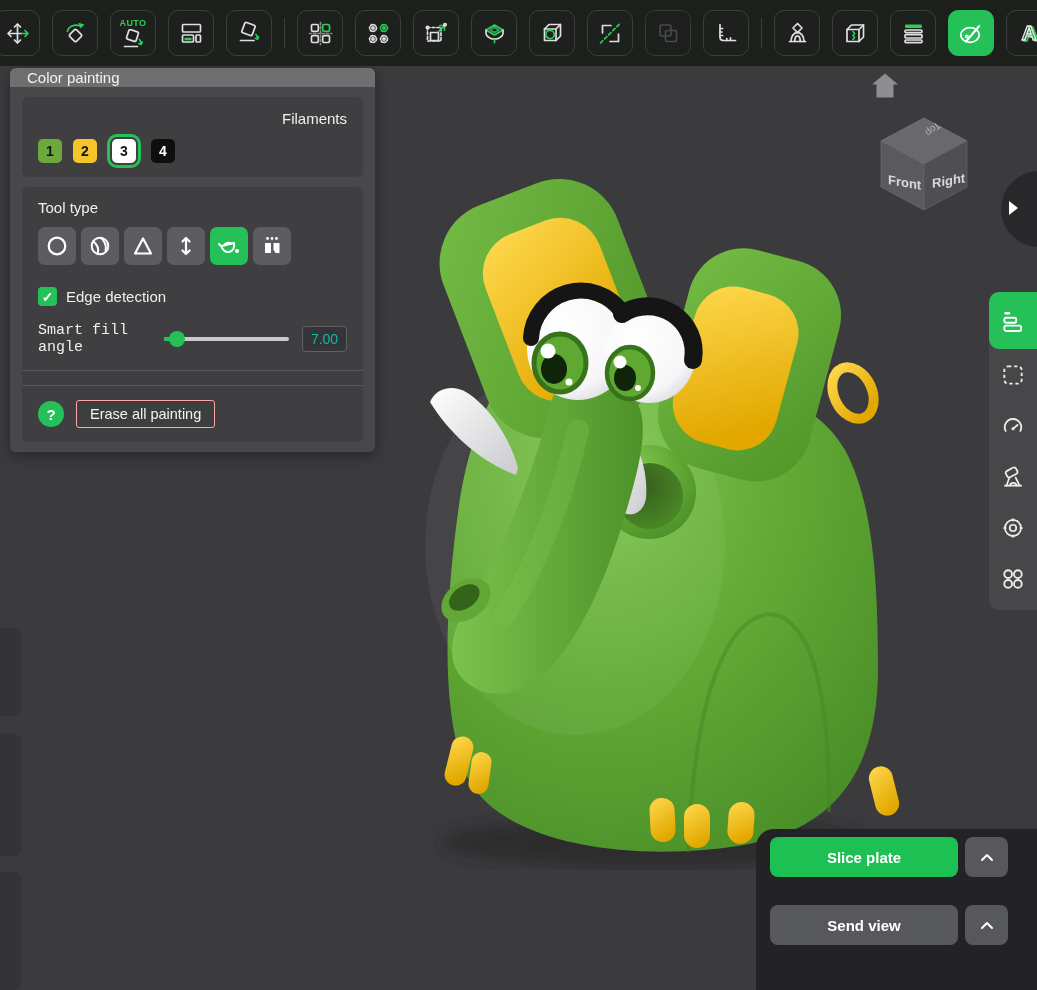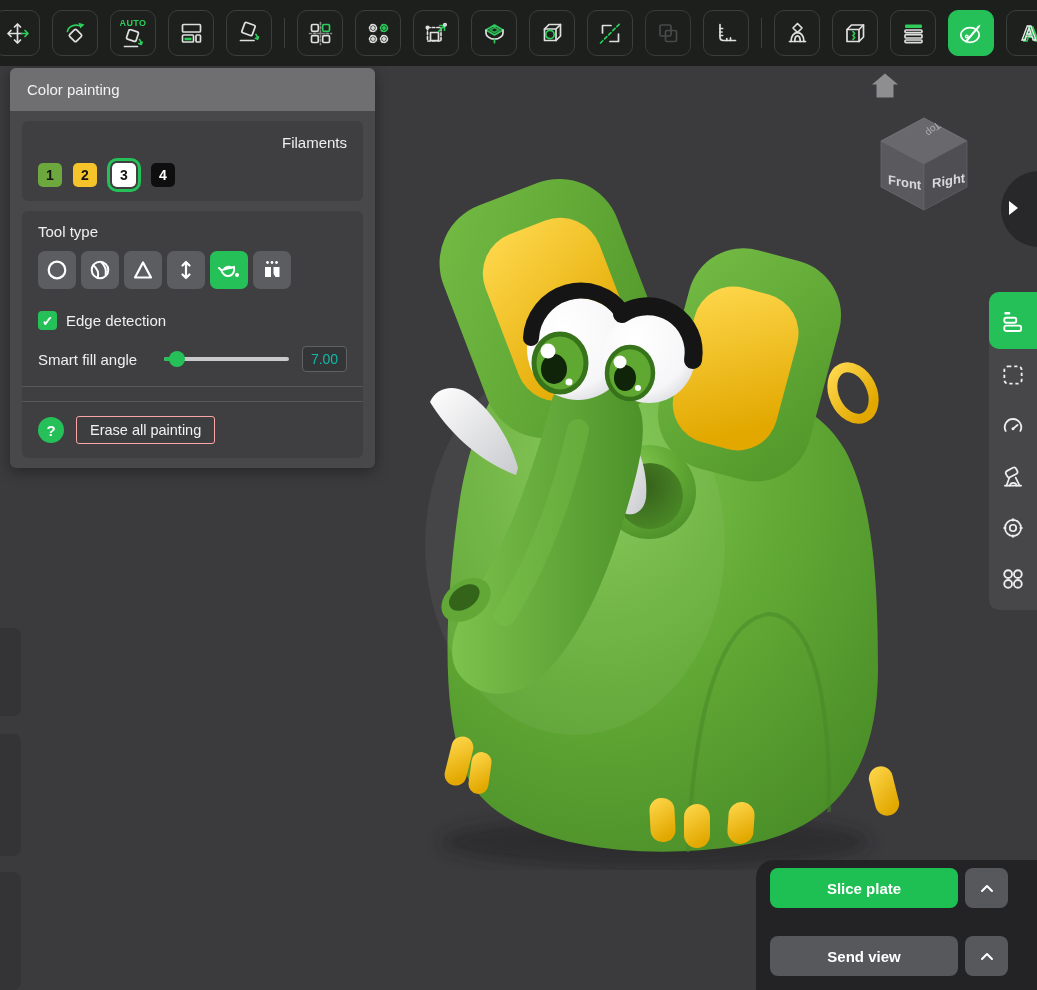--- a/index.html
+++ b/index.html
@@ -14,37 +14,37 @@
   .tb.active{background:#25C158;border-color:#25C158;}
   .tb.disabled{opacity:.9;}
   .tb .auto-lbl{color:#2ECC5B;font-size:9px;font-weight:bold;letter-spacing:.4px;line-height:10px;margin-bottom:1px;}
   .tsep{width:1px;height:30px;background:#3C3F3C;flex:none;}
   .icon-stroke{stroke:#DFDFDF;stroke-width:1.7;fill:none;stroke-linecap:round;stroke-linejoin:round;}
   .icon-green{stroke:#2ECC5B;}
   .icon-dim{stroke:#4E4E50;}
 
   
   .panel{position:absolute;left:10px;top:68px;width:365px;background:#48484B;border-radius:6px;z-index:25;box-shadow:0 4px 14px rgba(0,0,0,.35);}
-  .panel-header{height:43px;background:#6F6F71;border-radius:6px 6px 0 0;display:flex;align-items:center;padding:0 17px;}
+  .panel-header{height:19px;background:#6F6F71;border-radius:6px 6px 0 0;display:flex;align-items:center;padding:0 17px;}
   .panel-title{color:#F2F2F2;font-size:15px;}
   .card{background:#3F3F42;border-radius:6px;margin:10px 12px;}
   .card1{padding:13px 16px 14px;text-align:right;}
   .card2{padding:12px 0 10px;}
   .sec-label{color:#EFEFEF;font-size:15px;}
   .fil-row{display:flex;gap:11px;margin-top:12px;align-items:center;}
   .fil{width:24px;height:24px;border-radius:5px;display:flex;align-items:center;justify-content:center;font-size:14px;font-weight:bold;cursor:pointer;}
   .fil.sel{box-shadow:0 0 0 2px #3F3F42,0 0 0 5px #25C158;margin:0 4px;}
   .row-pad{padding:0 16px;}
   .tools{display:flex;gap:2px;margin-top:11px;gap:3px;}
   .tool{width:38px;height:38px;border-radius:7px;background:#5B5D60;display:flex;align-items:center;justify-content:center;cursor:pointer;margin-right:2px;}
   .tool.active{background:#25C158;}
   .edge-row{display:flex;align-items:center;gap:9px;margin-top:22px;}
   .checkbox{width:19px;height:19px;border-radius:4px;background:#25C158;color:#fff;font-size:14px;font-weight:bold;display:flex;align-items:center;justify-content:center;cursor:pointer;}
   .slider-row{display:flex;align-items:center;margin-top:16px;}
-  .slider-row .sec-label{width:126px;flex:none;}
+  .slider-row .sec-label{width:126px;flex:none;font-family:Liberation Mono, monospace;}
   .track-wrap{position:relative;flex:1;height:18px;cursor:pointer;}
   .track{position:absolute;left:0;right:0;top:7px;height:4px;border-radius:2px;background:#CACACC;}
   .track-fill{position:absolute;left:0;top:7px;height:4px;border-radius:2px;background:#25C158;}
   .handle{position:absolute;top:1px;width:16px;height:16px;border-radius:50%;background:#25C158;}
   .valbox{width:45px;height:26px;margin-left:13px;flex:none;background:#333537;border:1px solid #5F6163;border-radius:4px;color:#14b8a6;font-size:14px;display:flex;align-items:center;justify-content:center;}
   .divider{height:1px;background:#58585B;margin:14px 0 0;}
   .erase-row{display:flex;align-items:center;gap:12px;margin-top:14px;padding:0 16px 4px;}
   .help{width:26px;height:26px;border-radius:50%;background:#25C158;color:#fff;font-weight:bold;font-size:15px;display:flex;align-items:center;justify-content:center;cursor:pointer;}
   .erase-btn{background:#3C3E40;border:1px solid #fca5a5;border-radius:3px;color:#F2F2F2;font-size:14.5px;padding:5px 13px;cursor:pointer;}
 
@@ -56,21 +56,21 @@
 
   
   .rsidebar{position:absolute;right:0;top:292px;width:48px;background:#47474A;border-radius:10px 0 0 10px;padding:0 0 6px;z-index:10;}
   .ritem{height:51px;display:flex;align-items:center;justify-content:center;cursor:pointer;}
   .ritem.active{height:57px;background:#25C158;border-radius:10px 0 0 10px;}
 
   
   .ltab{position:absolute;left:0;width:21px;background:#343437;border-radius:0 7px 7px 0;cursor:pointer;z-index:4;}
 
   
-  .actionbar{position:absolute;right:0;bottom:0;width:281px;height:130px;background:#232326;border-radius:18px 0 0 0;z-index:20;padding-left:20px;}
+  .actionbar{position:absolute;right:0;bottom:0;width:281px;height:161px;background:#232326;border-radius:18px 0 0 0;z-index:20;padding-left:20px;}
   .btn-slice{position:absolute;left:14px;top:8px;width:188px;height:40px;border:none;border-radius:8px;background:#1EC054;color:#fff;font-size:15px;font-weight:bold;cursor:pointer;}
   .btn-send{position:absolute;left:14px;top:76px;width:188px;height:40px;border:none;border-radius:8px;background:#56585C;color:#fff;font-size:15px;font-weight:bold;cursor:pointer;}
   .btn-caret{position:absolute;width:43px;height:40px;border:none;border-radius:8px;background:#56585C;display:flex;align-items:center;justify-content:center;cursor:pointer;}
   .caret1{left:209px;top:8px;}
   .caret2{left:209px;top:76px;}
 
   .model-wrap{position:absolute;left:380px;top:150px;z-index:2;}
 </style>
 </head>
 <body>

